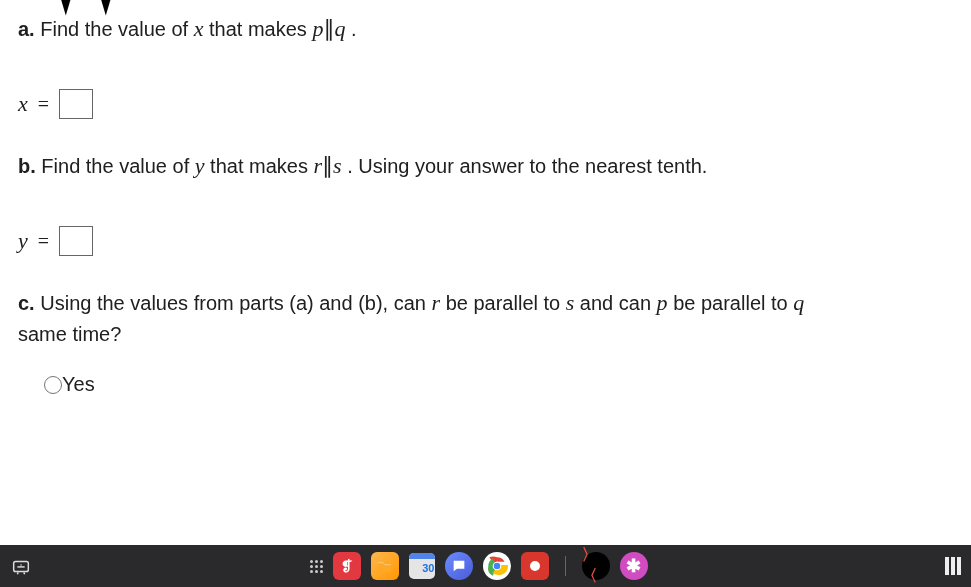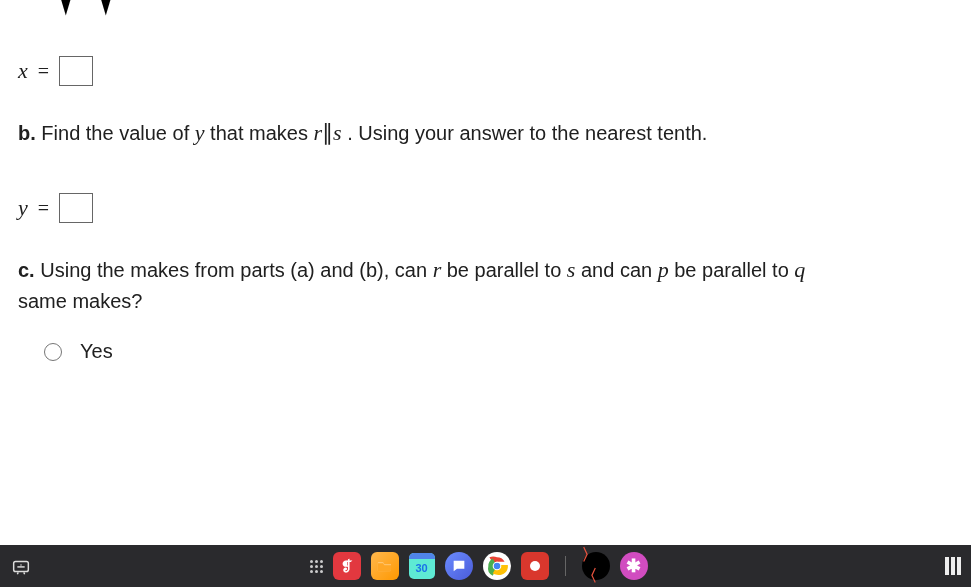--- a/index.html
+++ b/index.html
@@ -61,21 +61,21 @@
     outline: none;
     background: #fff;
   }
   .radios {
     margin-top: 24px;
     padding-left: 26px;
   }
   .radio-row {
     display: flex;
     align-items: center;
-    gap: 18px;
+    gap: 0;
     margin-bottom: 22px;
     font-size: 20px;
   }
   .radio-row input[type="radio"] {
     width: 18px;
     height: 18px;
     accent-color: #555;
   }
   .arrowheads {
     position: absolute;
@@ -149,25 +149,25 @@
     height: 3px;
     background: #ccc;
     border-radius: 50%;
   }
   .launcher-icon svg {
     display: block;
   }
   .calendar-badge {
     width: 26px;
     height: 26px;
-    background: #5eead4;
+    background: #e5e5e5;
     border-radius: 5px;
     display: flex;
     flex-direction: column;
-    align-items: center;
+    align-items: flex-end;
     justify-content: center;
     font-size: 11px;
     font-weight: bold;
     color: #1a73e8;
     position: relative;
   }
   .calendar-badge::before {
     content: "";
     position: absolute;
     top: 0;
@@ -224,20 +224,28 @@
 </head>
 <body>
 
 <div class="arrowheads">
   <span>▼</span>
     <span>▼</span>
 </div>
 
 <div class="content">
 
+  <div class="line">
+    <span class="part-label">a.</span>
+    <span> Find the value of </span>
+    <span class="italic-var">x</span>
+    <span> that makes </span>
+    <span class="italic-var">p</span><span class="parallel">∥</span><span class="italic-var">q</span>
+    <span> .</span>
+  </div>
 
   <div class="eq-row">
     <span class="italic-var">x</span>
     <span class="eq">=</span>
     <input type="text" class="answer-box" value="" style="">
   </div>
 
   <div class="line">
     <span class="part-label">b.</span>
     <span> Find the value of </span>
@@ -248,30 +256,30 @@
   </div>
 
   <div class="eq-row">
     <span class="italic-var">y</span>
     <span class="eq">=</span>
     <input type="text" class="answer-box" value="" style="">
   </div>
 
   <div class="line">
     <span class="part-label">c.</span>
-    <span> Using the makes from parts (a) and (b), can </span>
+    <span> Using the values from parts (a) and (b), can </span>
     <span class="italic-var">r</span>
     <span> be parallel to </span>
     <span class="italic-var">s</span>
     <span> and can </span>
     <span class="italic-var">p</span>
     <span> be parallel to </span>
     <span class="italic-var">q</span>
     <br>
-    <span> same makes?</span>
+    <span> same time?</span>
   </div>
 
   <div class="radios">
     <label class="radio-row">
       <input type="radio" name="parallel" style="">
       <span>Yes</span>
     </label>
   </div>
 
 </div>

